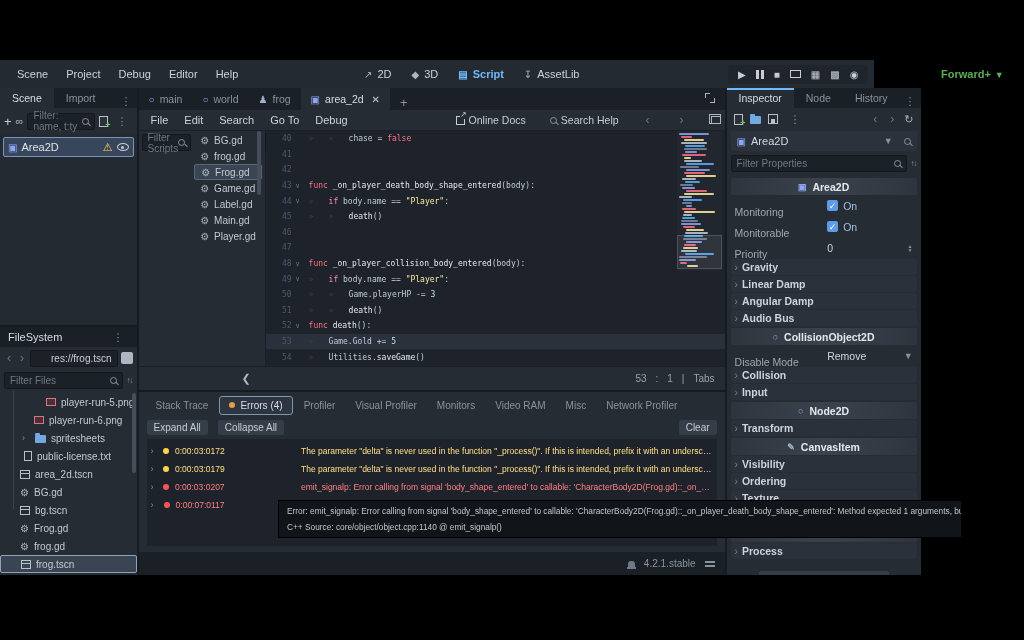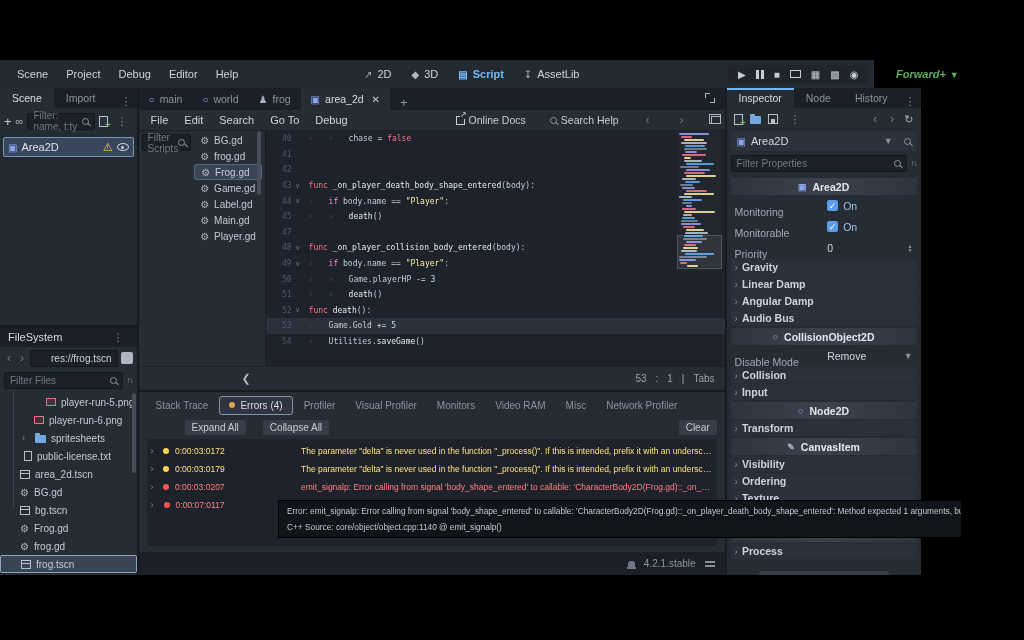--- a/index.html
+++ b/index.html
@@ -49,21 +49,21 @@
   .menubar { height:28px; background:#242a31; display:flex; align-items:center; padding:0 8px; position:relative; }
   .menubar .menu { padding:0 9px; color:#ccd3dc; }
   .workspaces { position:absolute; left:356px; display:flex; align-items:center; gap:4px; }
   .ws { display:flex; align-items:center; gap:5px; padding:3px 8px; color:#ccd3dc; border-radius:3px; }
   .ws.active { color:#70bafa; font-weight:bold; }
   .ws .wic { color:#aeb6c2; font-size:10px; }
   .ws.active .wic { color:#70bafa; }
   .playback { position:absolute; left:728px; display:flex; align-items:center; gap:10px;
     background:#20252c; border-radius:4px; padding:4px 10px; }
   .playback .pic { color:#c6cdd6; font-size:10px; }
-  .renderer { position:absolute; left:896px; font-weight:bold; white-space:nowrap;font-style:italic; }
+  .renderer { position:absolute; left:941px; font-weight:bold; white-space:nowrap; }
   .renderer .rchev { font-size:9px; margin-left:4px; }
 
   
   .cols { position:absolute; top:28px; bottom:0; left:0; right:0; display:flex; gap:2px; }
   .col-left { width:168px; display:flex; flex-direction:column; gap:2px; }
   .col-center { width:586px; display:flex; flex-direction:column; }
   .col-right { flex:1; display:flex; flex-direction:column; background:#262c34; }
 
   
   .scene-dock { height:240px; background:#262c34; display:flex; flex-direction:column; }
@@ -134,21 +134,21 @@
   .se-status { height:24px; background:#262c34; display:flex; align-items:center; border-top:1px solid #1b2026; position:relative; color:#9aa2ae; }
   .se-status .collapse { position:absolute; left:103px; color:#aeb6c2; font-size:11px; }
   .se-status .stat { margin-left:auto; padding-right:10px; display:flex; gap:9px; font-size:10px; }
 
   
   .dbg { flex:1; background:#262c34; border-top:2px solid #171b21; display:flex; flex-direction:column; }
   .dbg-tabs { height:24px; display:flex; align-items:center; padding:2px 8px 0; gap:2px; }
   .dbg-tab { padding:3px 9px; color:#8a929e; font-size:10px; display:flex; align-items:center; gap:5px; }
   .dbg-tab.active { border:1px solid #7f96ad; background:#2e3540; border-radius:3px; color:#d9dee5; }
   .dbg-tab .dot { width:6px; height:6px; border-radius:50%; background:#e0a04c; }
-  .dbg-btnrow { height:22px; display:flex; align-items:center; gap:17px; padding:0 8px;margin-left:38px; }
+  .dbg-btnrow { height:22px; display:flex; align-items:center; gap:10px; padding:0 8px; }
   .dbg-btnrow .clear { margin-left:auto; }
   .err-list { flex:1; background:#1d222b; margin:1px 8px 6px; padding:3px 4px; overflow:hidden; }
   .err-row { height:18px; display:flex; align-items:center; gap:6px; font-size:8.5px; white-space:nowrap; overflow:hidden; }
   .err-row .arr { color:#8a929e; font-size:9px; width:7px; }
   .err-row .edot { width:6px; height:6px; border-radius:50%; flex:none; }
   .err-row .time { width:78px; flex:none; }
   .err-row.warning .edot { background:#ffd34f; } .err-row.warning .time, .err-row.warning .msg { color:#ffe085; }
   .err-row.error .edot { background:#ff5454; } .err-row.error .time, .err-row.error .msg { color:#ff8080; }
   .err-row .msg { margin-left:42px; overflow:hidden; text-overflow:ellipsis; }
 
@@ -435,20 +435,23 @@
      <span class="fold"></span></div>
               <div class="cline">
      <span class="ln">43</span>
      <span class="fold">∨</span><span class="kw">func </span><span class="fn">_on_player_death_body_shape_entered</span><span class="id">(body):</span></div>
               <div class="cline">
      <span class="ln">44</span>
      <span class="fold">∨</span><span class="tabmark">»</span><span class="cf">if </span><span class="id">body.name </span><span class="op">== </span><span class="str">"Player"</span><span class="id">:</span></div>
               <div class="cline">
      <span class="ln">45</span>
      <span class="fold"></span><span class="tabmark">»</span><span class="tabmark">»</span><span class="fn">death</span><span class="id">()</span></div>
+              <div class="cline">
+     <span class="ln">46</span>
+     <span class="fold"></span></div>
               <div class="cline">
      <span class="ln">47</span>
      <span class="fold"></span></div>
               <div class="cline">
      <span class="ln">48</span>
      <span class="fold">∨</span><span class="kw">func </span><span class="fn">_on_player_collision_body_entered</span><span class="id">(body):</span></div>
               <div class="cline">
      <span class="ln">49</span>
      <span class="fold">∨</span><span class="tabmark">»</span><span class="cf">if </span><span class="id">body.name </span><span class="op">== </span><span class="str">"Player"</span><span class="id">:</span></div>
               <div class="cline">

